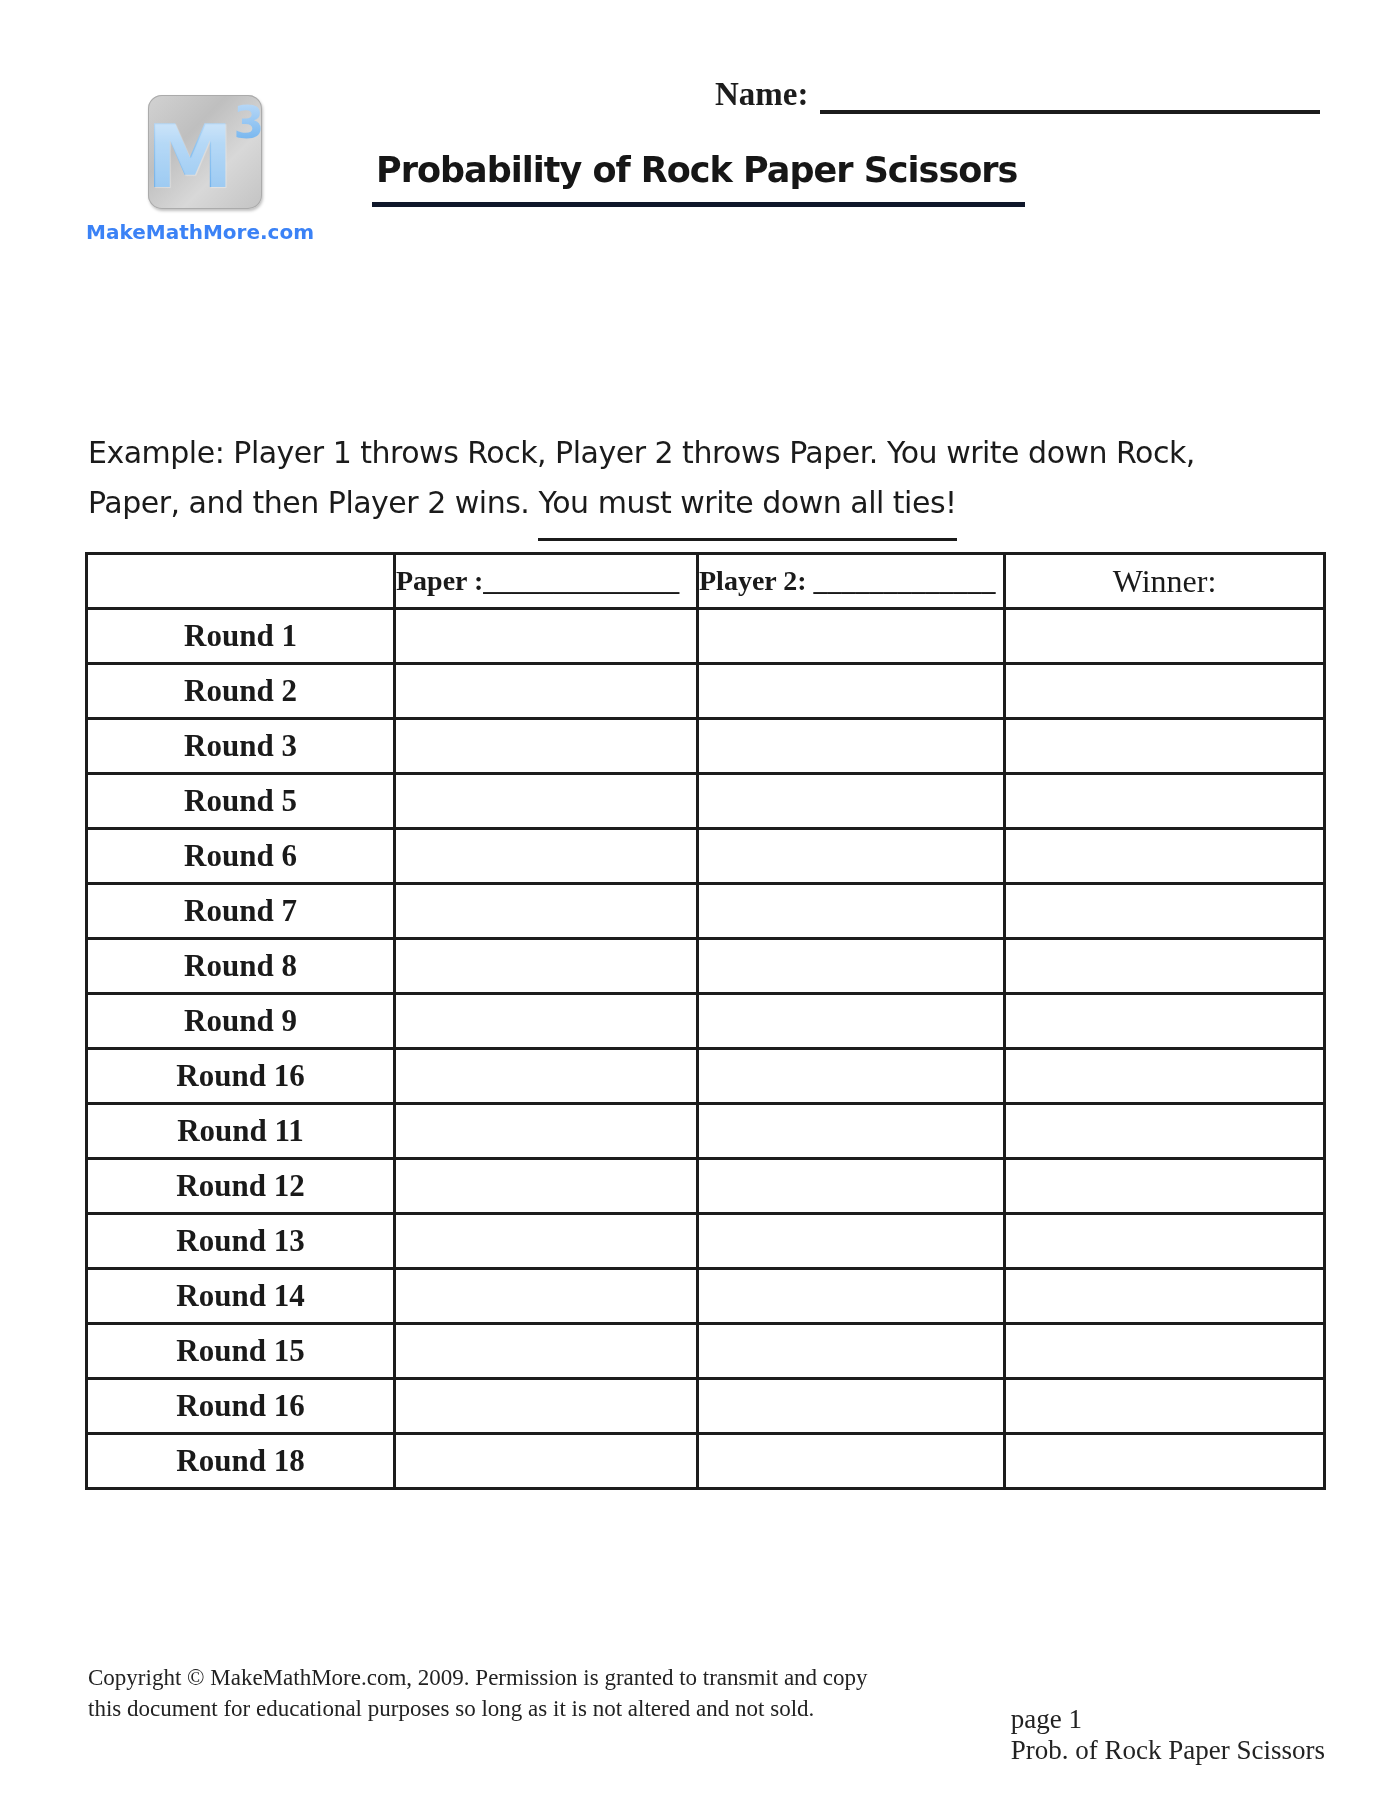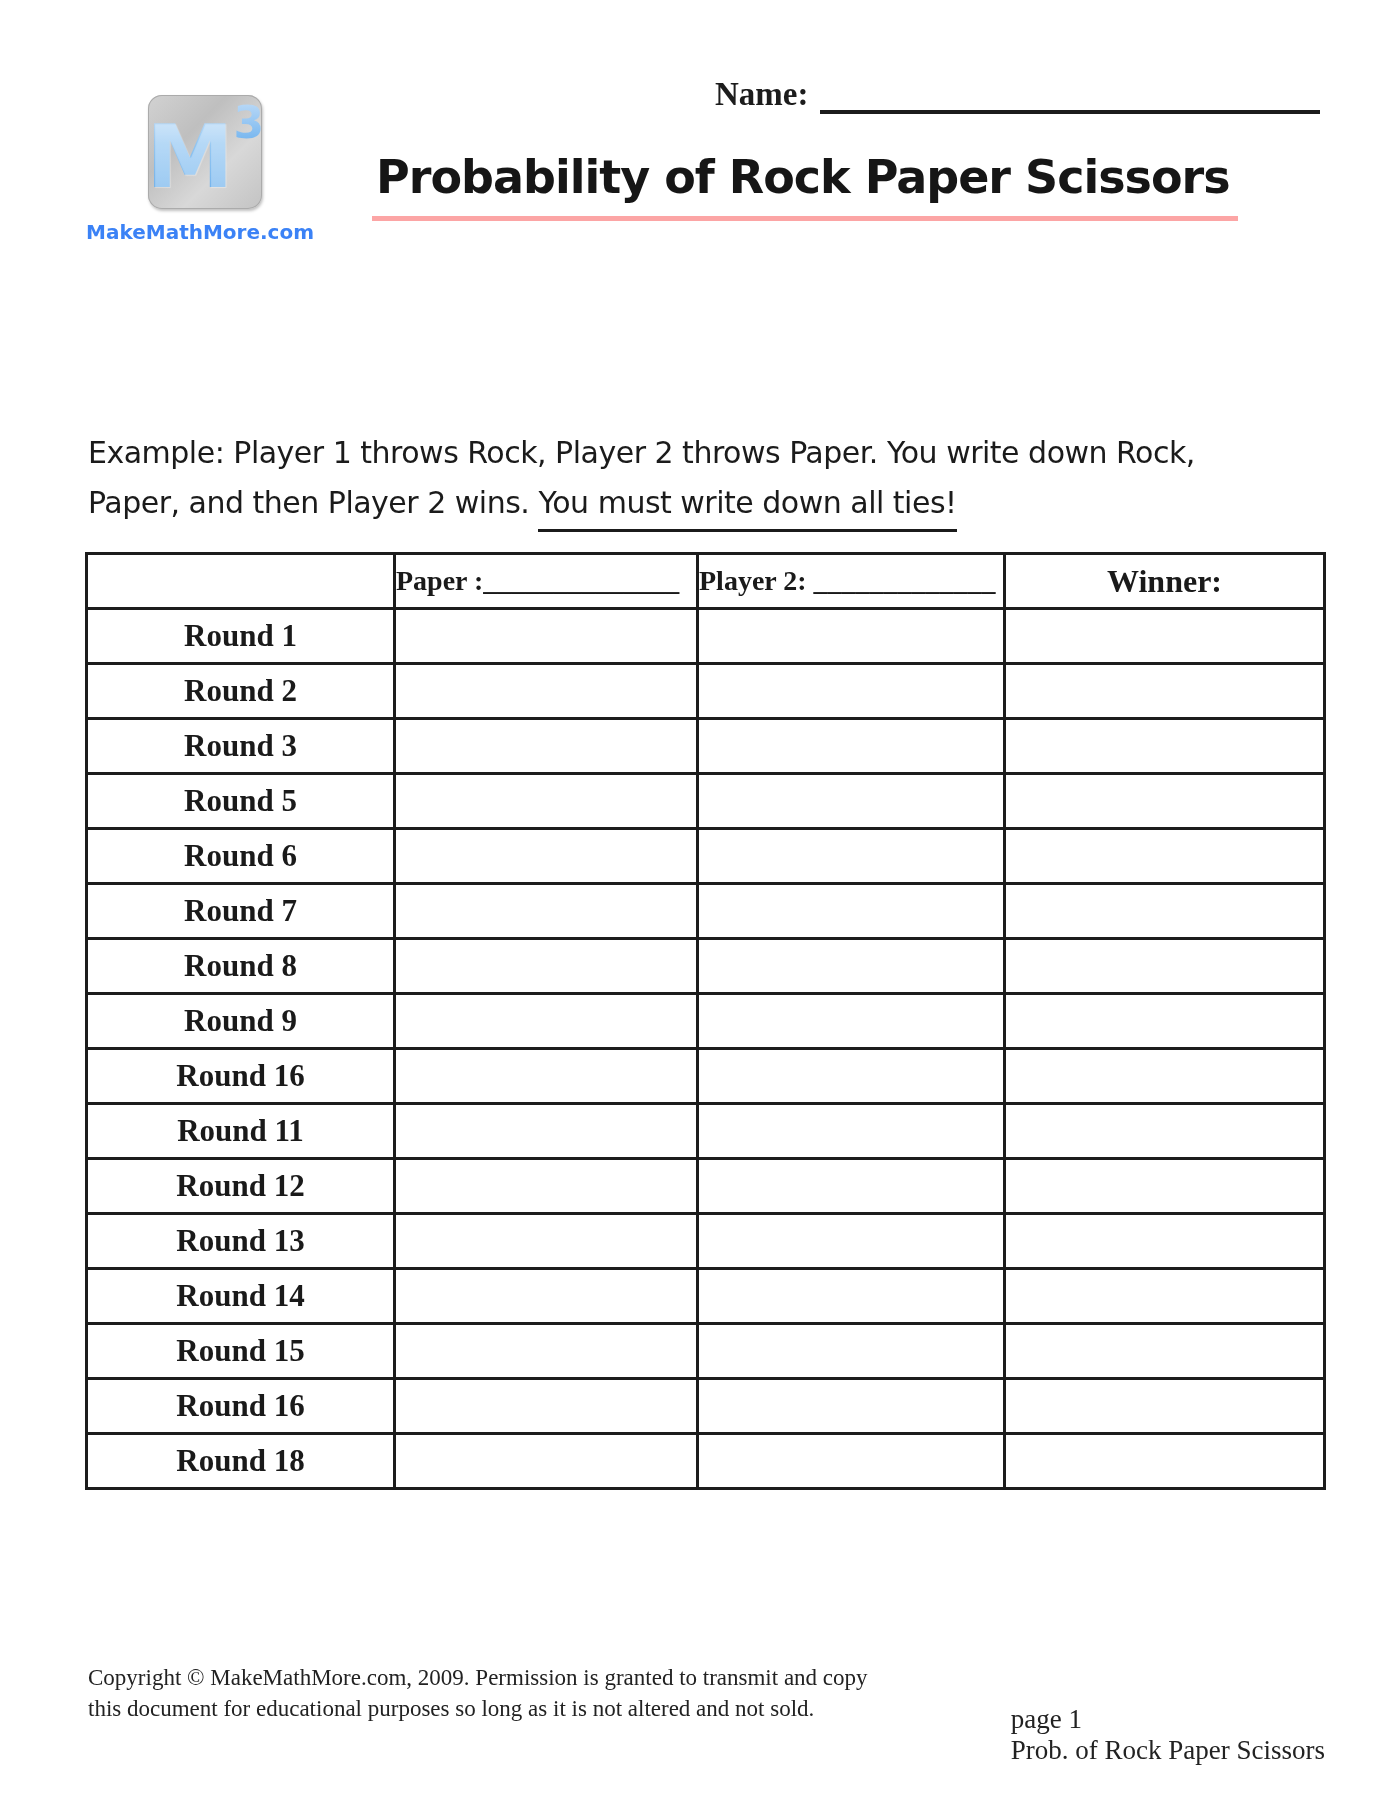--- a/index.html
+++ b/index.html
@@ -74,44 +74,44 @@
     width: 500px; height: 4px;
     background: #1c1c1c;
   }
 
   
   .title {
     position: absolute;
     left: 372px; top: 150px;
     font-family: "DejaVu Sans", sans-serif;
     font-weight: bold;
-    font-size: 46px;
+    font-size: 35px;
     letter-spacing: -1px;
     color: #161616;
     padding: 0 8px 12px 4px;
-    border-bottom: 5px solid #fca5a5;
+    border-bottom: 5px solid #0f172a;
     white-space: nowrap;
   }
 
   
   .hand {
     position: absolute;
     left: 88px;
     font-family: "DejaVu Sans", sans-serif;
     font-size: 30px;
     letter-spacing: -0.5px;
     color: #1b1b1b;
     line-height: 50px;
     white-space: nowrap;
   }
   .instructions { top: 280px; }
   .example { top: 428px; }
   .hand .ul {
     border-bottom: 3px solid #1b1b1b;
-    padding-bottom: 9px;
+    padding-bottom: 18px;
   }
 
   
   table.rounds {
     position: absolute;
     left: 85px; top: 552px;
     width: 1238px;
     border-collapse: collapse;
     table-layout: fixed;
   }
@@ -129,21 +129,21 @@
     font-family: "Liberation Serif", serif;
     font-weight: bold;
     font-size: 28px;
     text-align: left;
     padding-left: 8px;
     white-space: nowrap;
     overflow: hidden;
   }
   th.winner-head {
     font-family: "Liberation Serif", serif;
-    font-weight: bold;
+    font-weight: normal;
     font-size: 32px;
     text-align: center;
   }
   td.round-label {
     font-family: "Liberation Serif", serif;
     font-weight: bold;
     font-size: 31px;
     text-align: center;
   }
 

